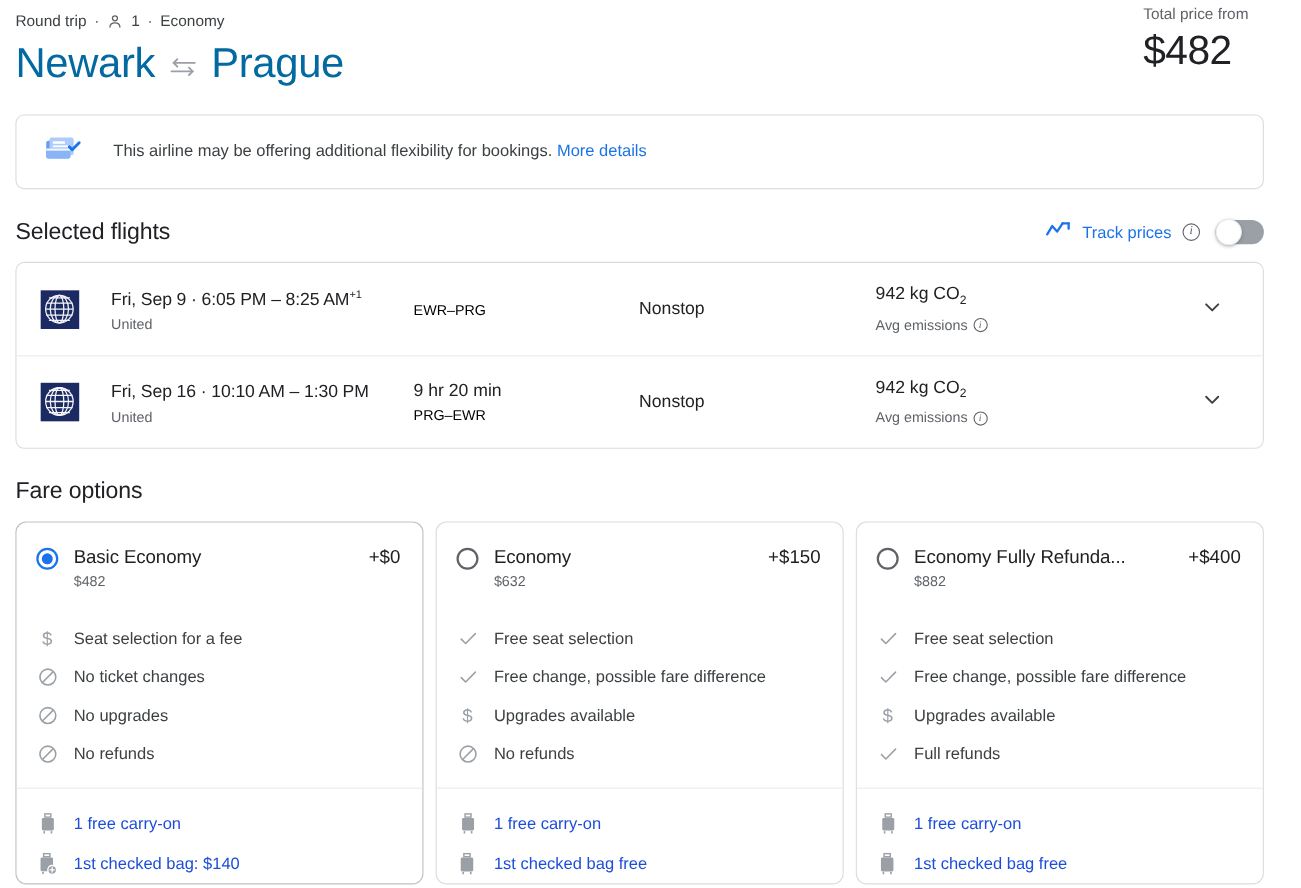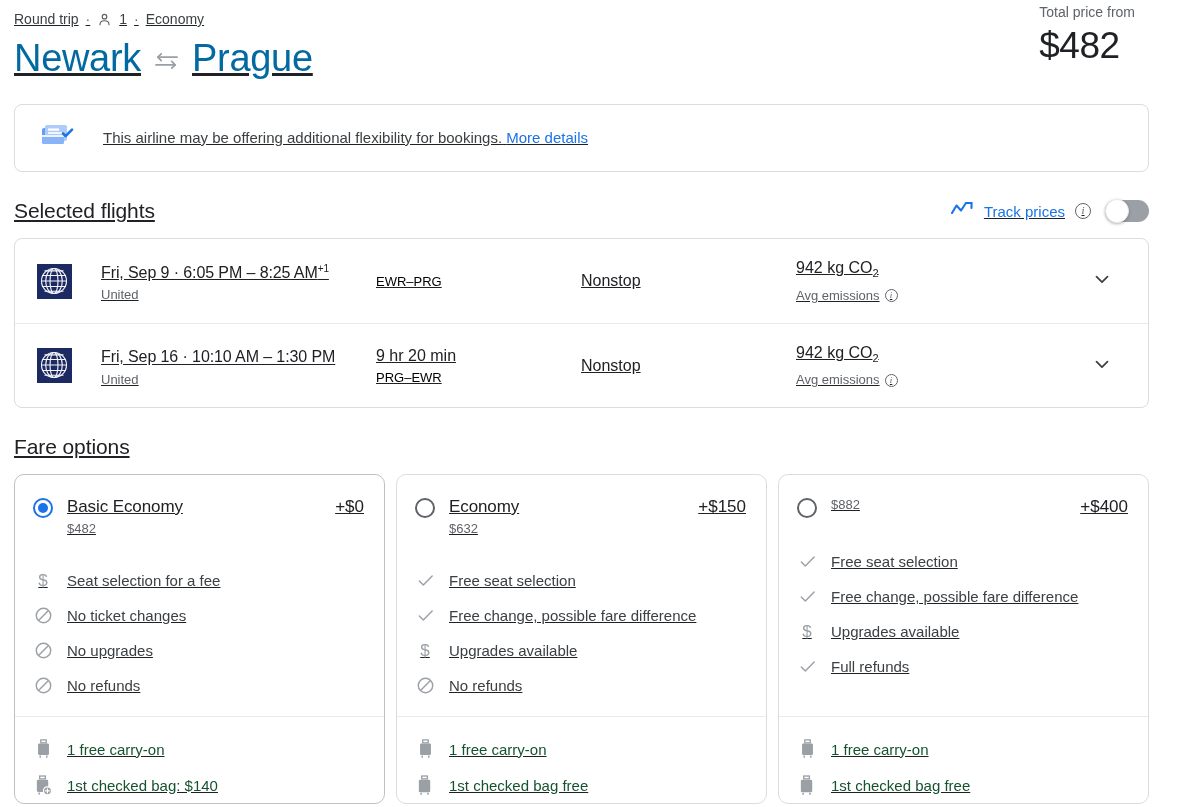--- a/index.html
+++ b/index.html
@@ -4,21 +4,21 @@
 <style>
   * { box-sizing: border-box; margin: 0; padding: 0; }
   html, body {
     width: 1183px;
     height: 807px;
     background: #ffffff;
     font-family: "Liberation Sans", sans-serif;
     color: #202124;
     overflow: hidden;
   }
-  .page { position: relative; width: 1163px; height: 807px; padding: 0 14px; text-decoration: underline; }
+  .page { position: relative; width: 1163px; height: 807px; padding: 0 14px; }
 
   
   .header { position: relative; padding-top: 9px; height: 92px; }
   .trip-meta {
     font-size: 14px;
     color: #3c4043;
     display: flex;
     align-items: center;
     gap: 7px;
     height: 20px;
@@ -242,21 +242,21 @@
   .bag-section {
     border-top: 1px solid #e8eaed;
     padding: 14px 18px 0 18px;
   }
   .bag-row {
     display: flex;
     align-items: center;
     gap: 14px;
     height: 36px;
     font-size: 15px;
-    color: #14532d;
+    color: #1d4ed8;
   }
   .bag-icon { width: 20px; flex: 0 0 20px; display: flex; align-items: center; justify-content: center; }
 </style>
 </head>
 <body>
 
 <div class="page">
 
   <div class="header">
     <div class="trip-meta">
@@ -556,20 +556,21 @@
           <span>1st checked bag free</span>
         </div>
       </div>
     </div>
 
     <div class="fare-card">
       <div class="fare-top">
         <div class="fare-head">
           <div class="radio"></div>
           <div class="fare-title-wrap">
+            <div class="fare-title">Economy Fully Refunda...</div>
             <div class="fare-base">$882</div>
           </div>
           <div class="fare-delta">+$400</div>
         </div>
       </div>
       <div class="feature-list">
         <div class="feature">
           <span class="feat-icon">
             <svg width="19" height="19" viewBox="0 0 20 20" fill="none" stroke="#9aa0a6" stroke-width="1.5" stroke-linecap="round" stroke-linejoin="round">
                 <path d="M3.5 10.5l4.2 4.2L17 5.3"></path>

